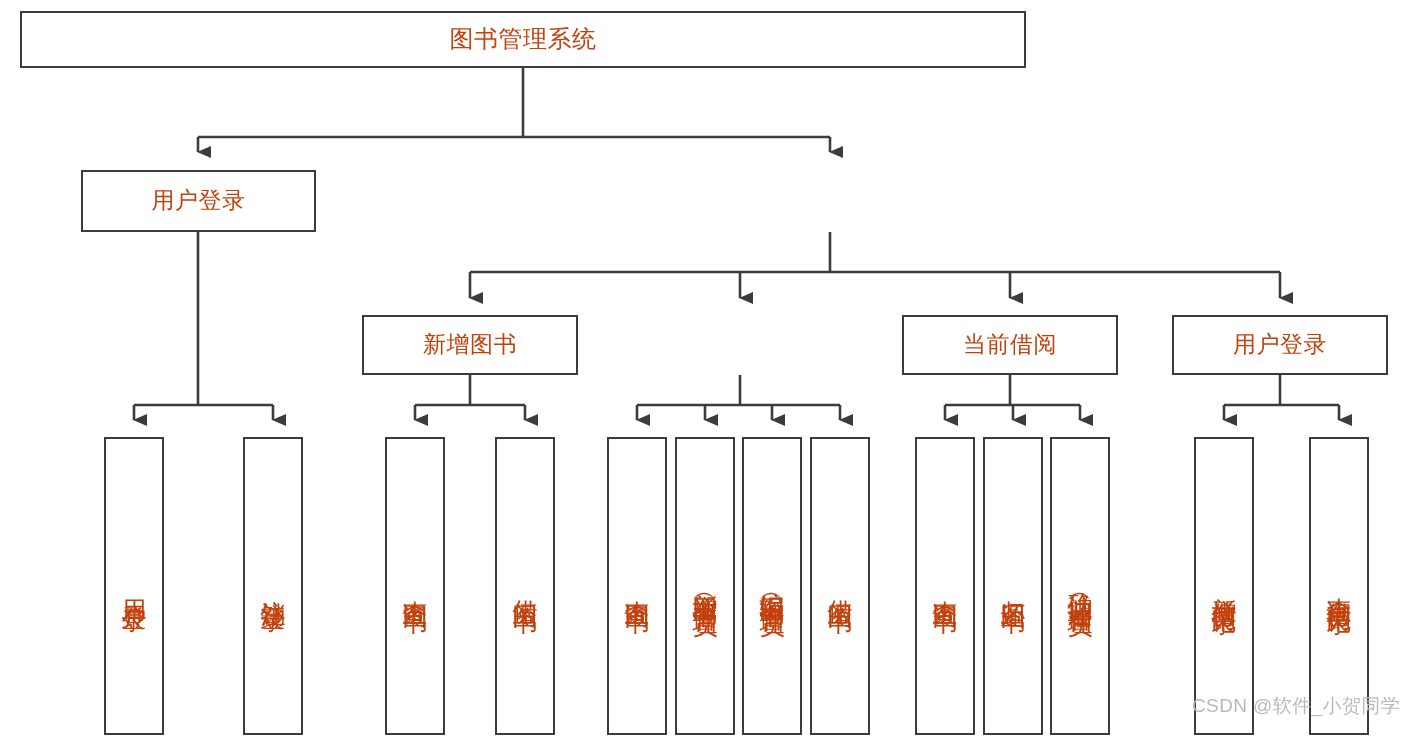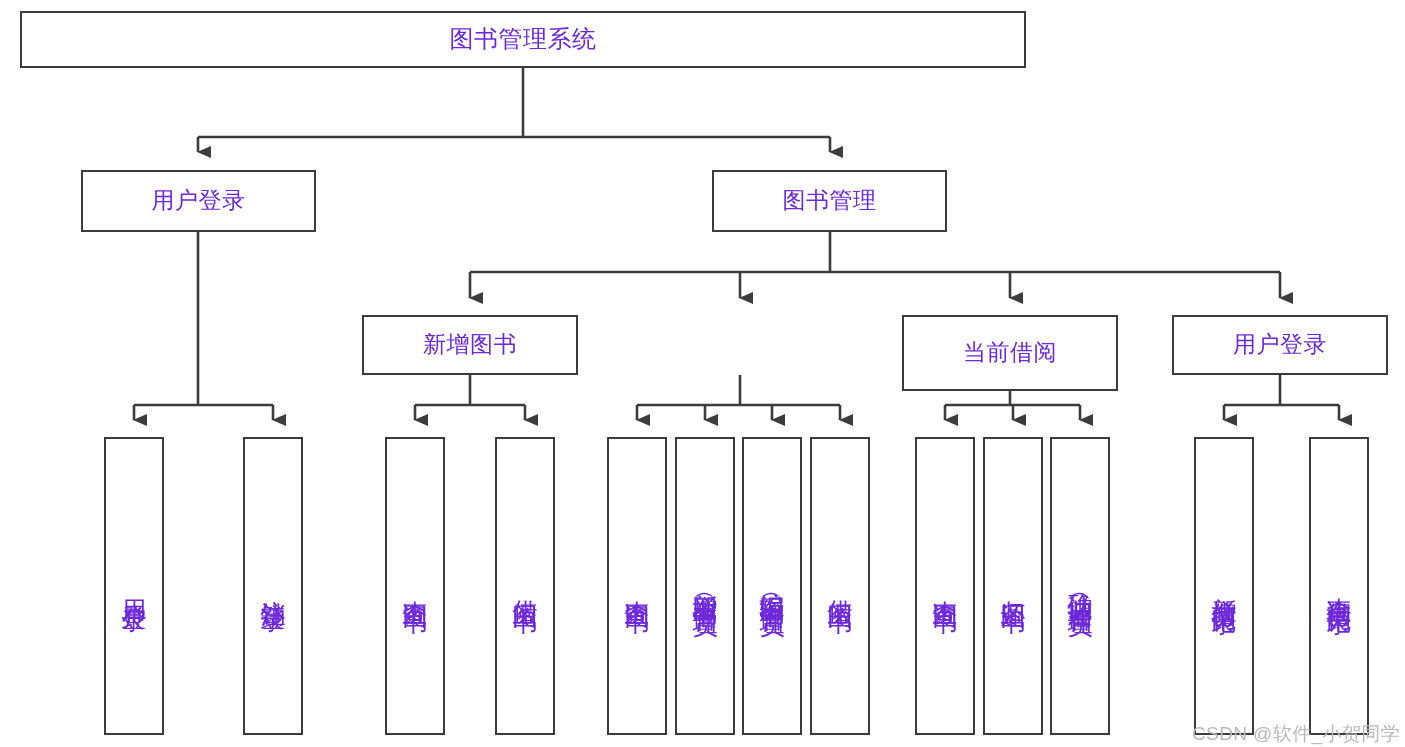--- a/index.html
+++ b/index.html
@@ -33,21 +33,21 @@
     background: #ffffff;
     border: 2.4px solid #3c3c3c;
     display: flex;
     align-items: center;
     justify-content: center;
     z-index: 3;
   }
   .node .label {
     display: block;
     text-align: right;
-    color: #6d28d9;
+    color: #c2410c;
     letter-spacing: 0.5px;
     line-height: 1.18;
     white-space: nowrap;
   }
   
   .node.h .label {
     font-size: 23px;
   }
   .node.root .label {
     font-size: 24px;
@@ -131,28 +131,25 @@
     </g>
   </svg>
 
   <div class="node h root" style="left:20px; top:11px; width:1006px; height:57px;">
     <span class="label">图书管理系统</span>
   </div>
 
   <div class="node h" style="left:81px; top:170px; width:235px; height:62px;">
     <span class="label">用户登录</span>
   </div>
-  <div class="node h" style="left:712px; top:170px; width:235px; height:62px;">
-    <span class="label">图书管理</span>
-  </div>
 
   <div class="node h" style="left:362px; top:315px; width:216px; height:60px;">
     <span class="label">新增图书</span>
   </div>
-  <div class="node h" style="left:902px; top:315px; width:216px; height:76px;">
+  <div class="node h" style="left:902px; top:315px; width:216px; height:60px;">
     <span class="label">当前借阅</span>
   </div>
   <div class="node h" style="left:1172px; top:315px; width:216px; height:60px;">
     <span class="label">用户登录</span>
   </div>
 
   <div class="node v" style="left:104px; top:437px; width:60px; height:298px;">
     <span class="label">用户登录</span>
   </div>
   <div class="node v" style="left:243px; top:437px; width:60px; height:298px;">
@@ -189,15 +186,15 @@
     <span class="label">确认归还（管理员）</span>
   </div>
 
   <div class="node v" style="left:1194px; top:437px; width:60px; height:298px;">
     <span class="label">新增借阅记录</span>
   </div>
   <div class="node v" style="left:1309px; top:437px; width:60px; height:298px;">
     <span class="label">查询借阅记录</span>
   </div>
 
-  <div class="watermark" style="left:1192px; top:693px;margin-top:28px;">CSDN @软件_小贺同学</div>
+  <div class="watermark" style="left:1192px; top:693px;">CSDN @软件_小贺同学</div>
 
 </div>
 
 </body></html>

